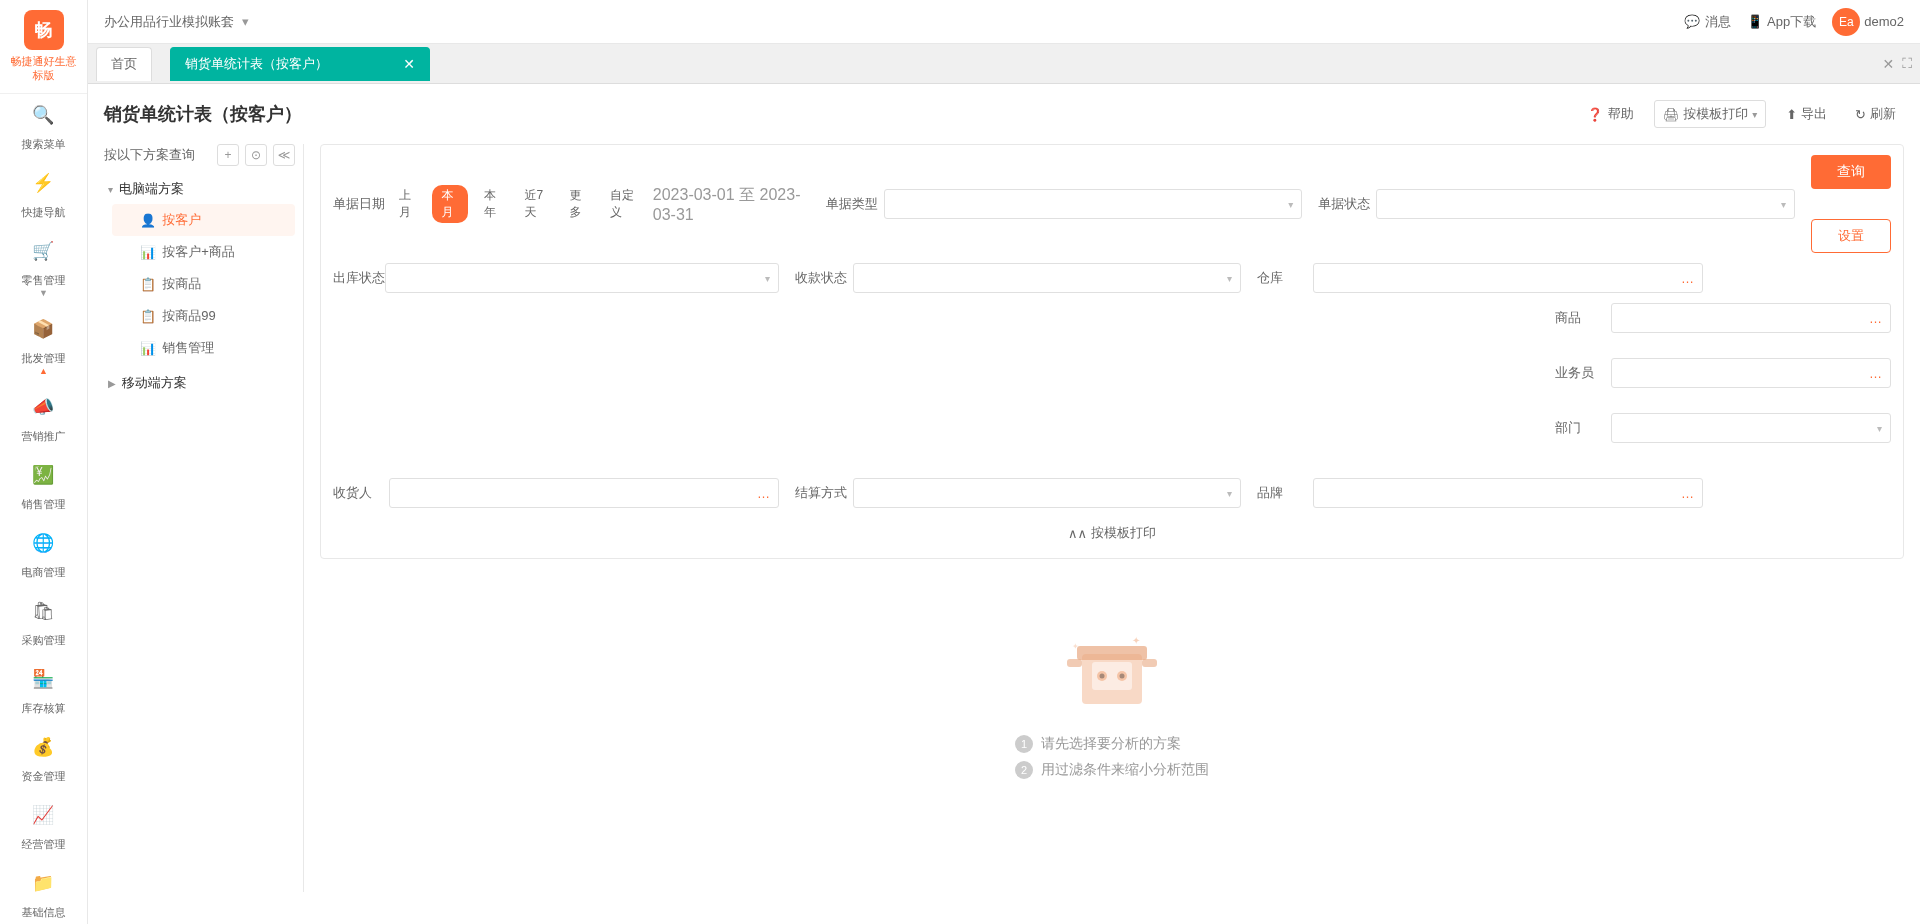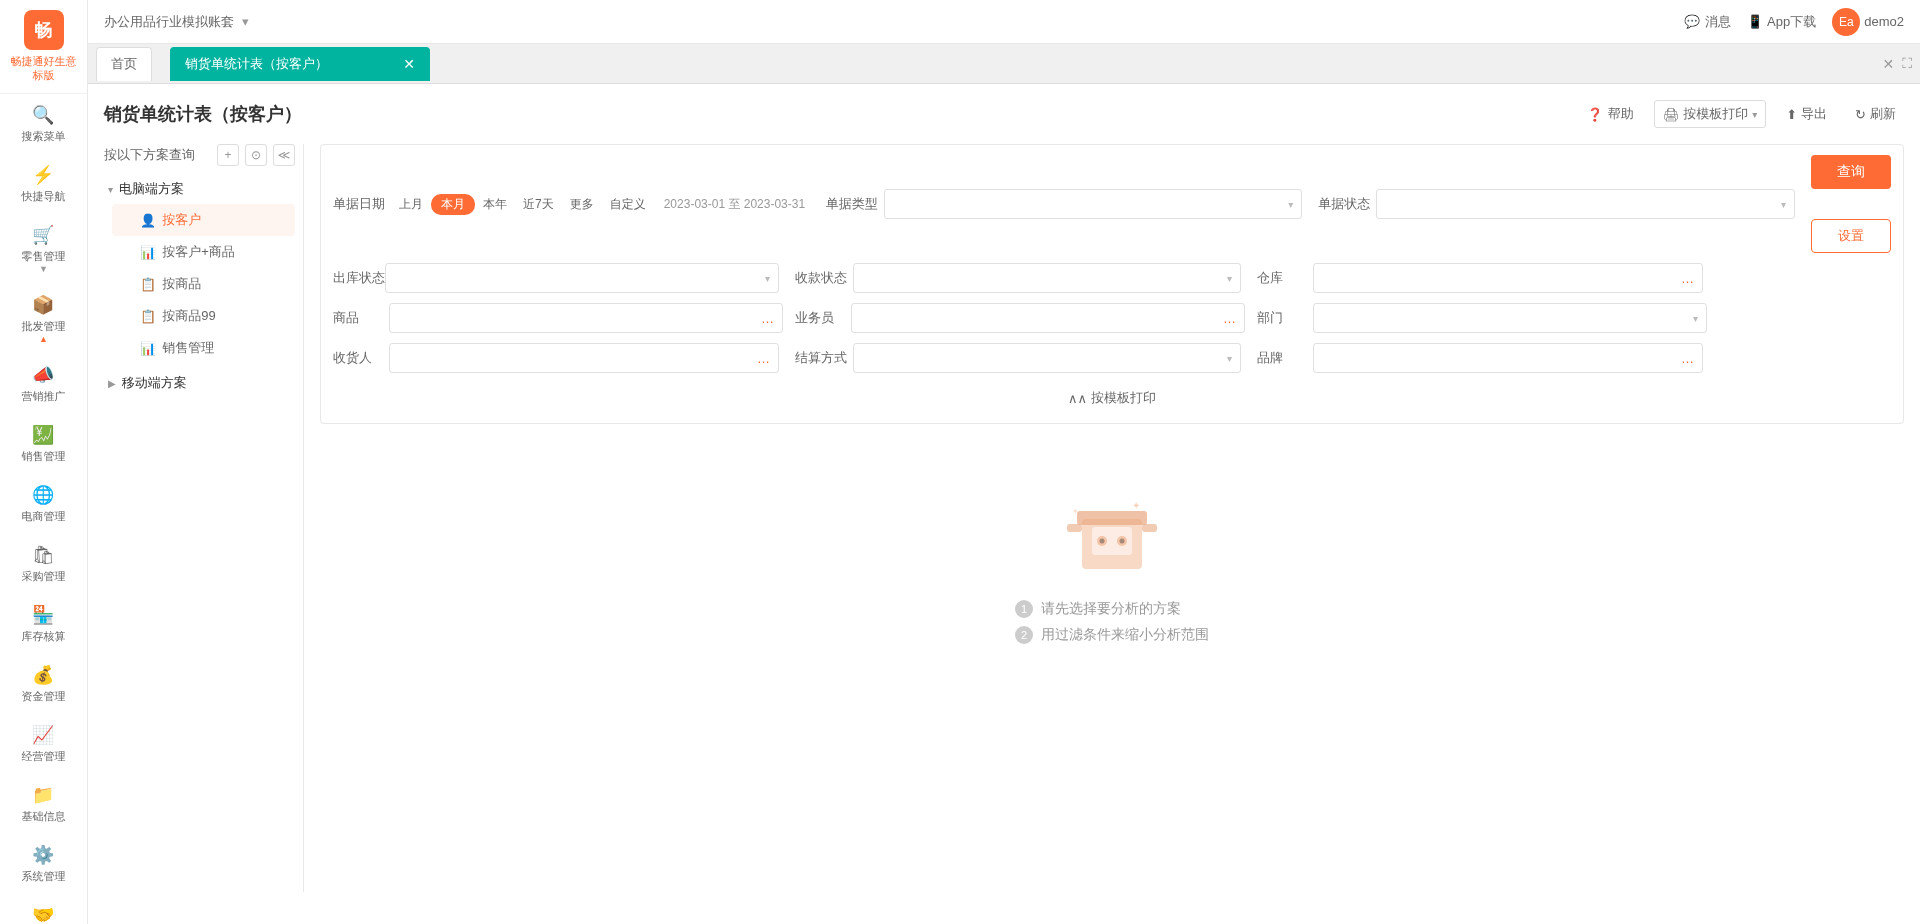--- a/index.html
+++ b/index.html
@@ -5,21 +5,21 @@
     * { box-sizing: border-box; margin: 0; padding: 0; }
     body { font-family: 'Microsoft YaHei', '微软雅黑', Arial, sans-serif; font-size: 13px; background: #f5f5f5; color: #333; display: flex; height: 924px; overflow: hidden; }
 
     
     .sidebar { width: 88px; background: #fff; display: flex; flex-direction: column; align-items: center; border-right: 1px solid #e8e8e8; flex-shrink: 0; overflow-y: auto; }
     .sidebar-logo { width: 100%; padding: 10px 8px; display: flex; flex-direction: column; align-items: center; border-bottom: 1px solid #f0f0f0; cursor: pointer; }
     .logo-icon { width: 40px; height: 40px; background: #ff6b35; border-radius: 8px; display: flex; align-items: center; justify-content: center; color: white; font-size: 18px; font-weight: bold; }
     .logo-text { font-size: 11px; color: #ff6b35; margin-top: 4px; text-align: center; line-height: 1.3; }
     .sidebar-item { width: 100%; padding: 10px 4px; display: flex; flex-direction: column; align-items: center; cursor: pointer; color: #666; transition: color 0.2s; }
     .sidebar-item .icon { font-size: 18px; margin-bottom: 3px; }
-    .sidebar-item .label { font-size: 11px; text-align: center; }
+    .sidebar-item .label { font-size: 11px; text-align: center; margin-top: 8px; }
 
     
     .main { flex: 1; display: flex; flex-direction: column; overflow: hidden; }
 
     
     .top-header { height: 44px; background: #fff; border-bottom: 1px solid #e8e8e8; display: flex; align-items: center; justify-content: space-between; padding: 0 16px; flex-shrink: 0; }
     .header-left { display: flex; align-items: center; gap: 8px; font-size: 13px; color: #666; }
     .header-right { display: flex; align-items: center; gap: 16px; }
     .header-btn { display: flex; align-items: center; gap: 4px; color: #666; cursor: pointer; font-size: 13px; }
     .avatar { width: 28px; height: 28px; border-radius: 50%; background: #ff6b35; color: white; display: flex; align-items: center; justify-content: center; font-size: 12px; }
@@ -272,29 +272,29 @@
           </div>
         </div>
       </div>
 
       <div class="right-panel">
         <div class="filter-wrap">
 
           <div style="display:flex;align-items:center;gap:16px;margin-bottom:10px;">
             <div style="display:flex;align-items:center;gap:6px;flex:1;">
               <span class="filter-label">单据日期</span>
-              <div style="display:flex;align-items:center;gap:0;">
+              <div style="display:flex;align-items:center;gap:8px;">
                 <span class="date-btn">上月</span>
                 <span class="date-btn active">本月</span>
                 <span class="date-btn">本年</span>
                 <span class="date-btn">近7天</span>
                 <span class="date-btn">更多</span>
                 <span class="date-btn">自定义</span>
               </div>
-              <span style="color:#999;font-size:12px;margin-left:4px;">2023-03-01 至 2023-03-31</span>
+              <span style="color:#999;font-size:16px;margin-left:4px;">2023-03-01 至 2023-03-31</span>
             </div>
             <div style="display:flex;align-items:center;gap:6px;flex:1;">
               <span class="filter-label">单据类型</span>
               <div class="fld wide" style="flex:1;">
                 <span></span>
                 <span class="caret">▾</span>
               </div>
             </div>
             <div style="display:flex;align-items:center;gap:6px;flex:1;">
               <span class="filter-label">单据状态</span>
@@ -328,21 +328,21 @@
             <div style="display:flex;align-items:center;gap:6px;flex:1;">
               <span class="filter-label">仓库</span>
               <div class="fld wide" style="flex:1;">
                 <span></span>
                 <span class="dots">…</span>
               </div>
             </div>
             <div style="width:172px;"></div>
           </div>
 
-          <div style="display:flex;align-items:flex-end;gap:12px;margin-bottom:10px;">
+          <div style="display:flex;align-items:flex-end;gap:25px;margin-bottom:10px;flex-direction:column;">
             <div style="display:flex;align-items:center;gap:6px;flex:1;">
               <span class="filter-label">商品</span>
               <div class="fld wide" style="flex:1;">
                 <span></span>
                 <span class="dots">…</span>
               </div>
             </div>
             <div style="display:flex;align-items:center;gap:6px;flex:1;">
               <span class="filter-label">业务员</span>
               <div class="fld wide" style="flex:1;">

